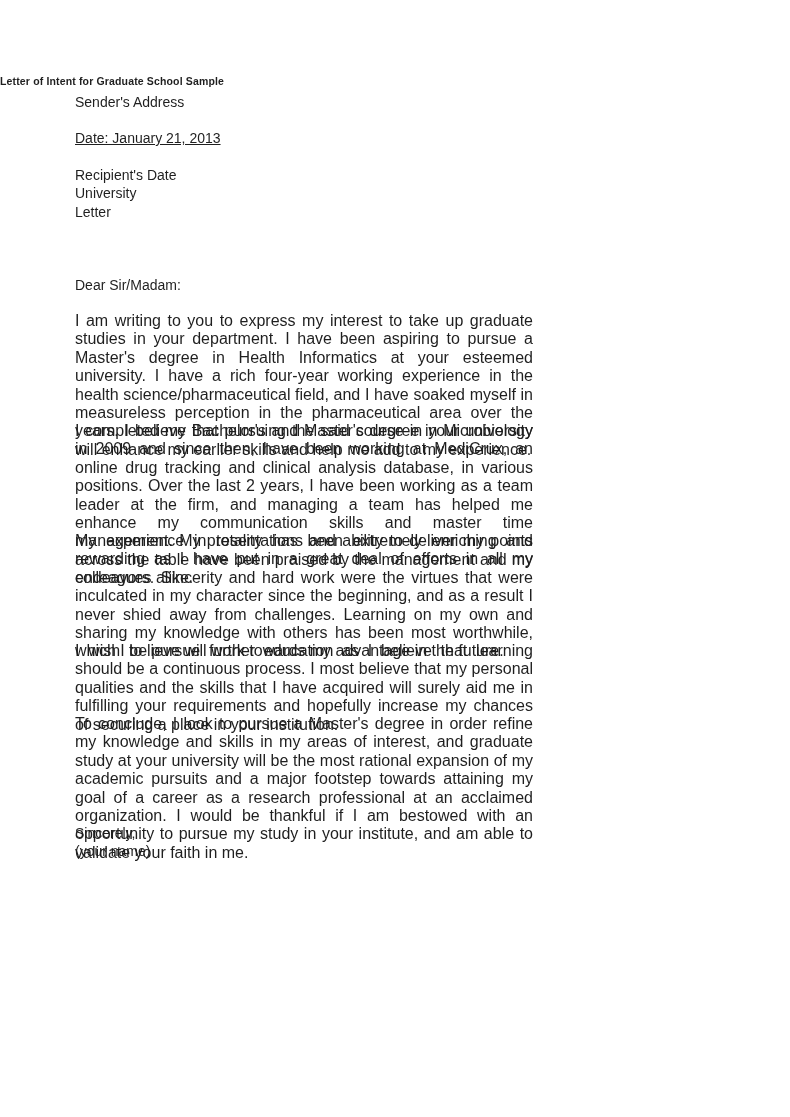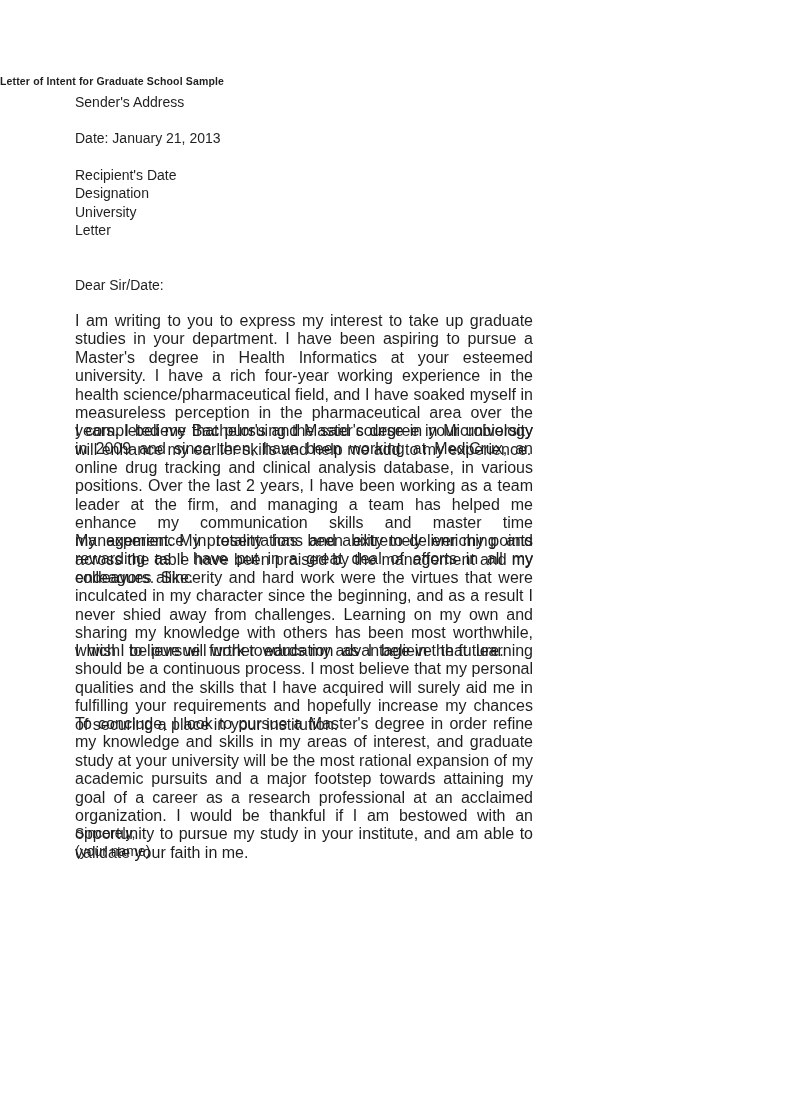--- a/index.html
+++ b/index.html
@@ -59,33 +59,32 @@
 <body>
 
 <div class="page">
 
   <div class="title">Letter of Intent for Graduate School Sample</div>
 
   <div class="block" style="top:93px;">
     <span class="line">Sender's Address</span>
   </div>
 
-  <div class="block" style="top:129px;">
+  <div class="block" style="top:129px;text-decoration:underline;">
     <span class="line">Date: January 21, 2013</span>
   </div>
 
   <div class="block" style="top:166px;">
     <span class="line">Recipient's Date</span>
-    <span class="line">Designation</span>
     <span class="line">University</span>
     <span class="line">Letter</span>
   </div>
 
   <div class="block" style="top:276px;">
-    <span class="line">Dear Sir/Date:</span>
+    <span class="line">Dear Sir/Madam:</span>
   </div>
 
   <p class="para" style="top:312px;">I am writing to you to express my interest to take up graduate studies in your department. I have been aspiring to pursue a Master's degree in Health Informatics at your esteemed university. I have a rich four-year working experience in the health science/pharmaceutical field, and I have soaked myself in measureless perception in the pharmaceutical area over the years. I believe that pursuing the said course in your university will enhance my earlier skills and help me add to my experience.</p>
 
   <p class="para" style="top:422px;">I completed my Bachelor's and Master's degree in Microbiology in 2009 and since then, have been working at MediCrux, an online drug tracking and clinical analysis database, in various positions. Over the last 2 years, I have been working as a team leader at the firm, and managing a team has helped me enhance my communication skills and master time management. My presentations and ability to deliver my points across the table have been praised by the management and my colleagues alike.</p>
 
   <p class="para" style="top:532px;">My experience in totality has been extremely enriching and rewarding as I have put in a great deal of efforts in all my endeavors. Sincerity and hard work were the virtues that were inculcated in my character since the beginning, and as a result I never shied away from challenges. Learning on my own and sharing my knowledge with others has been most worthwhile, which I believe will work towards my advantage in the future.</p>
 
   <p class="para" style="top:642px;">I wish to pursue further education as I believe that learning should be a continuous process. I most believe that my personal qualities and the skills that I have acquired will surely aid me in fulfilling your requirements and hopefully increase my chances of securing a place in your institution.</p>
 

